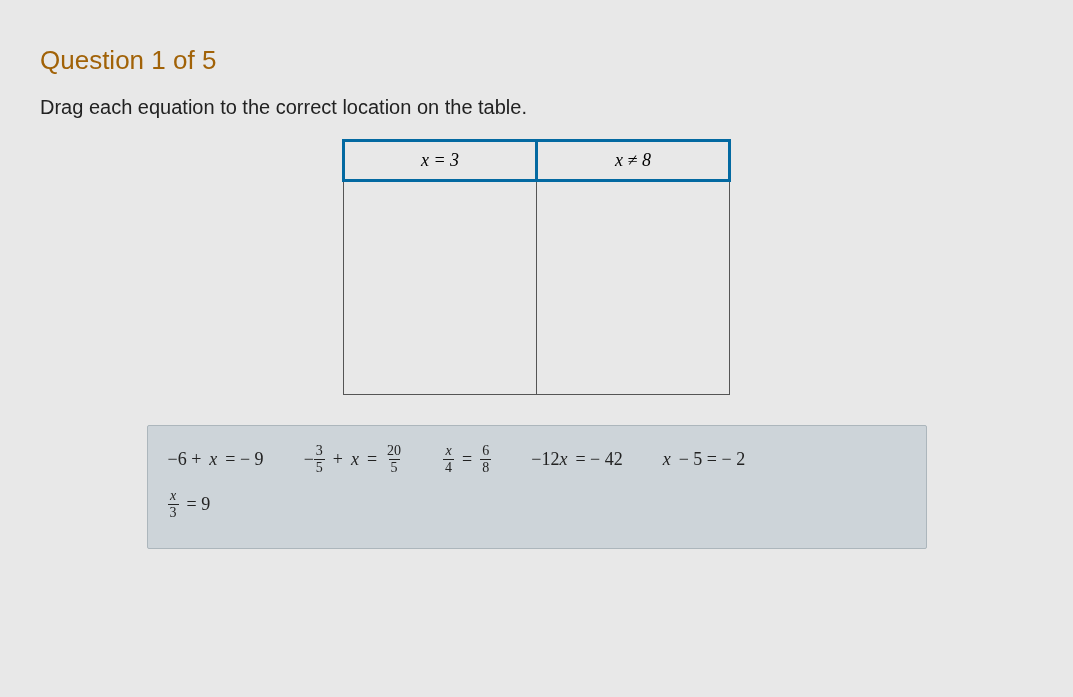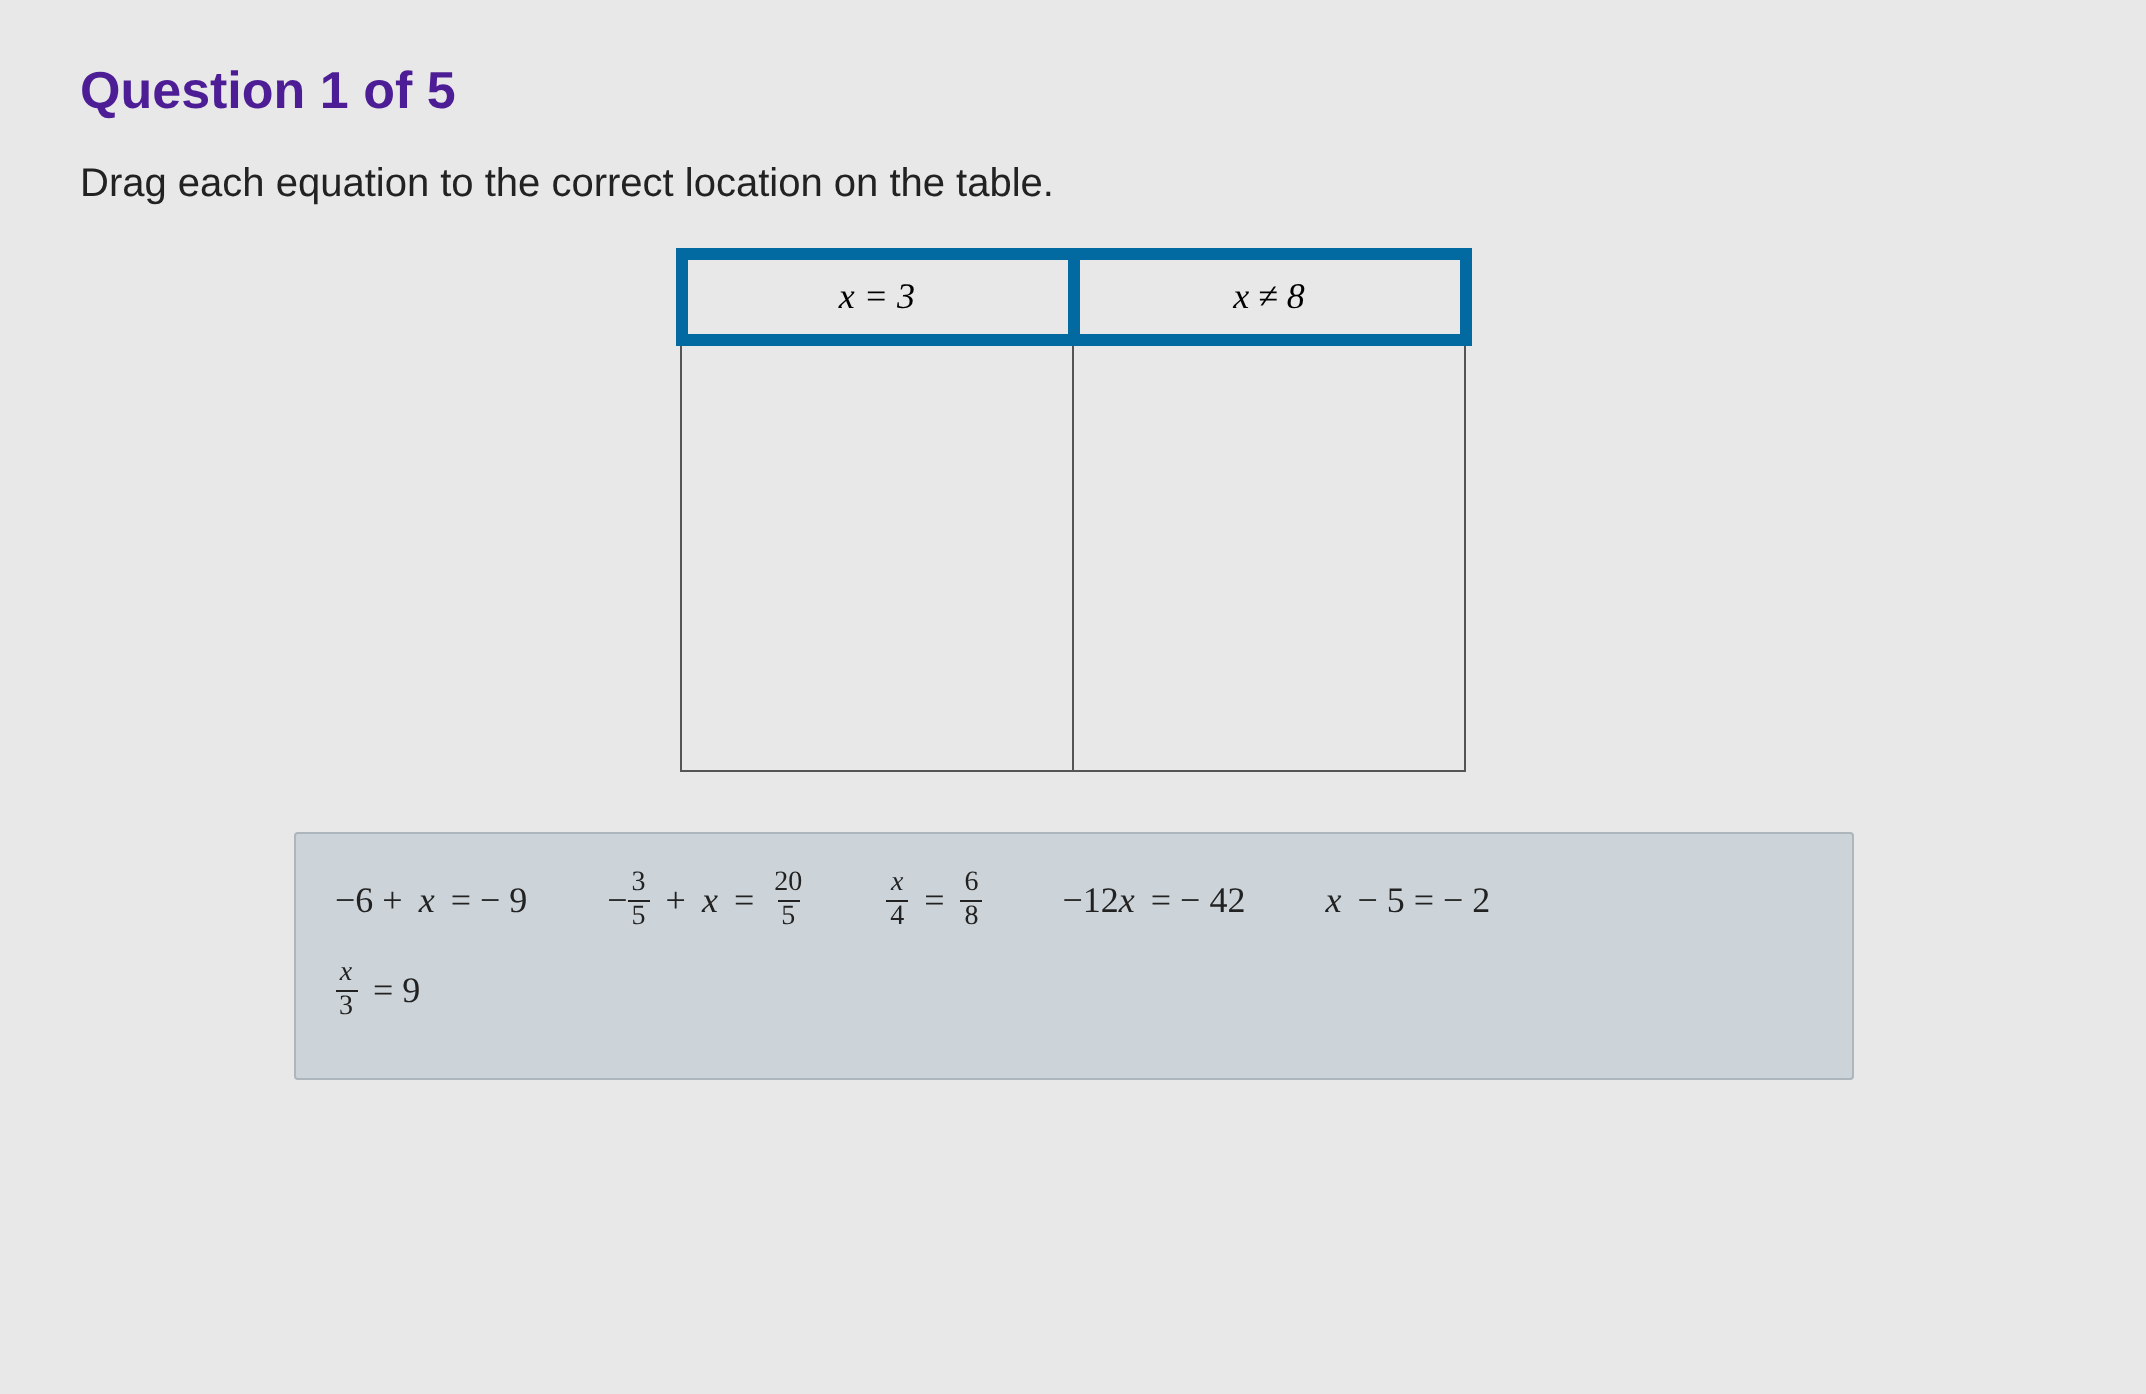--- a/index.html
+++ b/index.html
@@ -12,40 +12,41 @@
     box-sizing: border-box;
     overflow: hidden;
   }
   .page {
     padding: 30px 40px;
     position: relative;
     height: 100%;
     box-sizing: border-box;
   }
   .title {
-    color: #4c1d95;
+    color: #a16207;
     font-size: 26px;
-    font-weight: 700;
+    font-weight: 400;
     margin-bottom: 20px;
+    margin-top: 15px;
   }
   .instr {
     color: #222;
     font-size: 20px;
     margin: 12px 0;
   }
   .drop-table-wrap {
     display: flex;
     justify-content: center;
     margin-top: 20px;
   }
   .drop-table {
     border-collapse: collapse;
   }
   .drop-table th {
-    border: 6px solid #0369a1;
+    border: 3px solid #0369a1;
     font-weight: bold;
     font-style: italic;
     font-family: Georgia, serif;
     font-size: 18px;
     padding: 8px 0;
     text-align: center;
     width: 190px;
     font-weight: normal;
   }
   .drop-table td {

